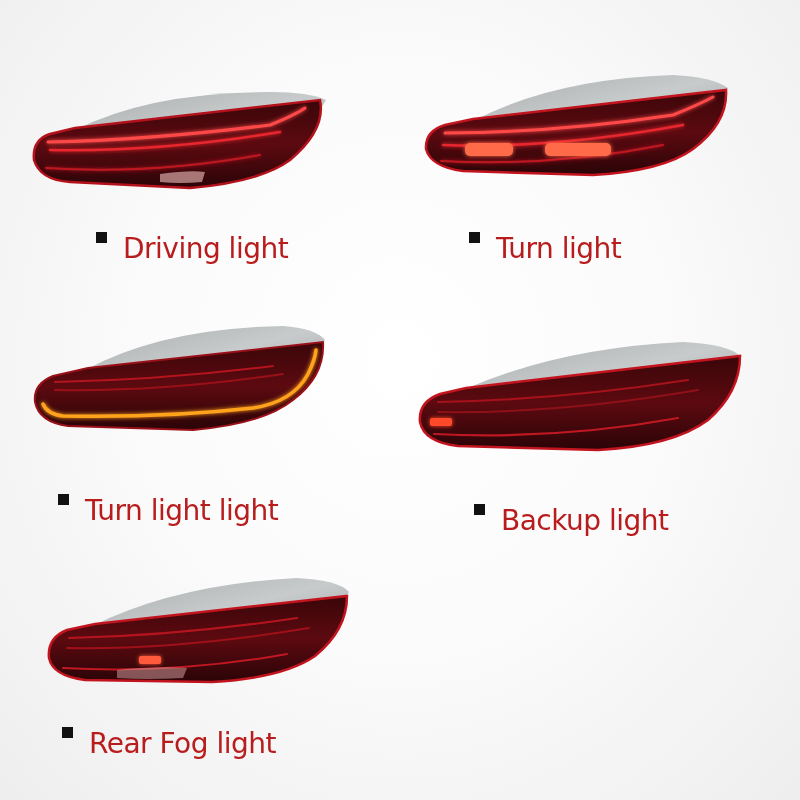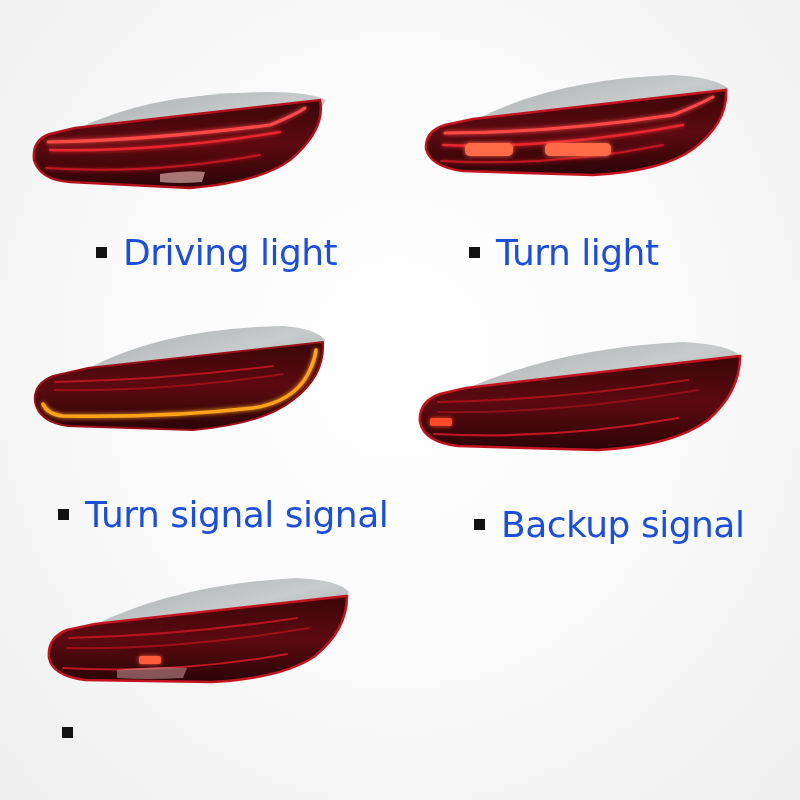--- a/index.html
+++ b/index.html
@@ -4,22 +4,22 @@
 <style>
   html, body { margin: 0; padding: 0; }
   body {
     width: 800px; height: 800px; overflow: hidden; position: relative;
     background: radial-gradient(ellipse at 50% 45%, #ffffff 0%, #fbfbfb 45%, #eeeeee 100%);
     font-family: "DejaVu Sans", sans-serif;
   }
   .panel { position: absolute; }
   .lamp { position: absolute; }
   .caption {
-    position: absolute; display: flex; align-items: center; white-space: nowrap;
-    font-family: "DejaVu Sans", sans-serif; font-size: 36px; color: #1d4ed8; letter-spacing: -0.5px;
+    position: absolute; display: flex; align-items: flex-start; white-space: nowrap;
+    font-family: "DejaVu Sans", sans-serif; font-size: 28px; color: #b91c1c; letter-spacing: -0.5px;
   }
   .bullet { width: 11px; height: 11px; background: #111; margin-right: 16px; display: inline-block; }
 </style>
 </head>
 <body>
 
 <svg width="0" height="0" style="position:absolute">
   <defs>
     <linearGradient id="silverGrad" x1="0" y1="0" x2="1" y2="1">
       <stop offset="0" stop-color="#a9adae"></stop>
@@ -83,49 +83,50 @@
     <path d="M52 56 Q130 14 250 12 Q282 14 292 26 L286 34 Q268 58 200 76 L52 56 Z" fill="url(#silverGrad)"></path>
     <path d="M55 54 L290 28 Q292 62 260 86 Q230 110 160 116 L35 112 Q6 108 2 88 Q0 70 20 62 Z" fill="url(#lensGrad)" stroke="#9a1019" stroke-width="2"></path>
     <g fill="none" stroke-linecap="round">
       <path d="M22 68 Q130 66 240 52" stroke="#b4141e" stroke-width="2"></path>
       <path d="M22 76 Q130 78 250 60" stroke="#9a1019" stroke-width="2"></path>
     </g>
     <path filter="url(#glow)" d="M10 90 Q14 100 30 102 Q130 104 220 94 Q260 88 275 60 Q282 46 283 36" fill="none" stroke="#ffa31a" stroke-width="3.5" stroke-linecap="round"></path>
   </svg>
   <div class="caption" style="left:58px;top:494px">
     <span class="bullet"></span>
-    <span>Turn signal signal</span>
+    <span>Turn light light</span>
   </div>
 </div>
 
 <div class="panel">
   <svg class="lamp" style="left:418px;top:330px" width="325" height="130" viewBox="0 0 325 130">
     <path d="M45 60 Q140 18 265 12 Q310 14 322 26 L314 36 Q292 62 220 80 L45 60 Z" fill="url(#silverGrad)"></path>
     <path d="M48 58 L322 26 Q322 62 290 90 Q255 116 180 120 L40 116 Q6 112 2 92 Q0 72 22 64 Z" fill="url(#lensGrad)" stroke="#c2141e" stroke-width="2.5"></path>
     <g fill="none" stroke-linecap="round">
       <path d="M20 72 Q140 70 270 50" stroke="#a5121b" stroke-width="2.2"></path>
       <path d="M20 82 Q140 84 280 60" stroke="#8f1018" stroke-width="2"></path>
       <path d="M16 104 Q140 110 260 88" stroke="#c01822" stroke-width="2.2"></path>
     </g>
     <rect filter="url(#glow)" x="12" y="88" width="22" height="8" rx="2" fill="#ff4a2a"></rect>
   </svg>
   <div class="caption" style="left:474px;top:504px">
     <span class="bullet"></span>
-    <span>Backup signal</span>
+    <span>Backup light</span>
   </div>
 </div>
 
 <div class="panel">
   <svg class="lamp" style="left:47px;top:568px" width="305" height="125" viewBox="0 0 305 125">
     <path d="M45 58 Q130 16 250 10 Q292 12 302 24 L296 32 Q276 58 205 76 L45 58 Z" fill="url(#silverGrad)"></path>
     <path d="M48 56 L300 28 Q300 62 268 88 Q236 110 165 114 L38 112 Q6 108 2 90 Q0 70 20 62 Z" fill="url(#lensGrad)" stroke="#c2141e" stroke-width="2.5"></path>
     <g fill="none" stroke-linecap="round">
       <path d="M22 70 Q130 68 250 50" stroke="#b4141e" stroke-width="2.2"></path>
       <path d="M20 80 Q130 82 262 60" stroke="#a01019" stroke-width="2"></path>
       <path d="M16 100 Q130 106 240 86" stroke="#c01822" stroke-width="2"></path>
     </g>
     <rect filter="url(#glow)" x="92" y="88" width="22" height="8" rx="2" fill="#ff5a3a"></rect>
     <path d="M70 102 Q110 98 140 100 L136 110 Q100 112 70 110 Z" fill="#d9a6a6" opacity="0.5"></path>
   </svg>
   <div class="caption" style="left:62px;top:727px">
     <span class="bullet"></span>
+    <span>Rear Fog light</span>
   </div>
 </div>
 
 </body></html>

